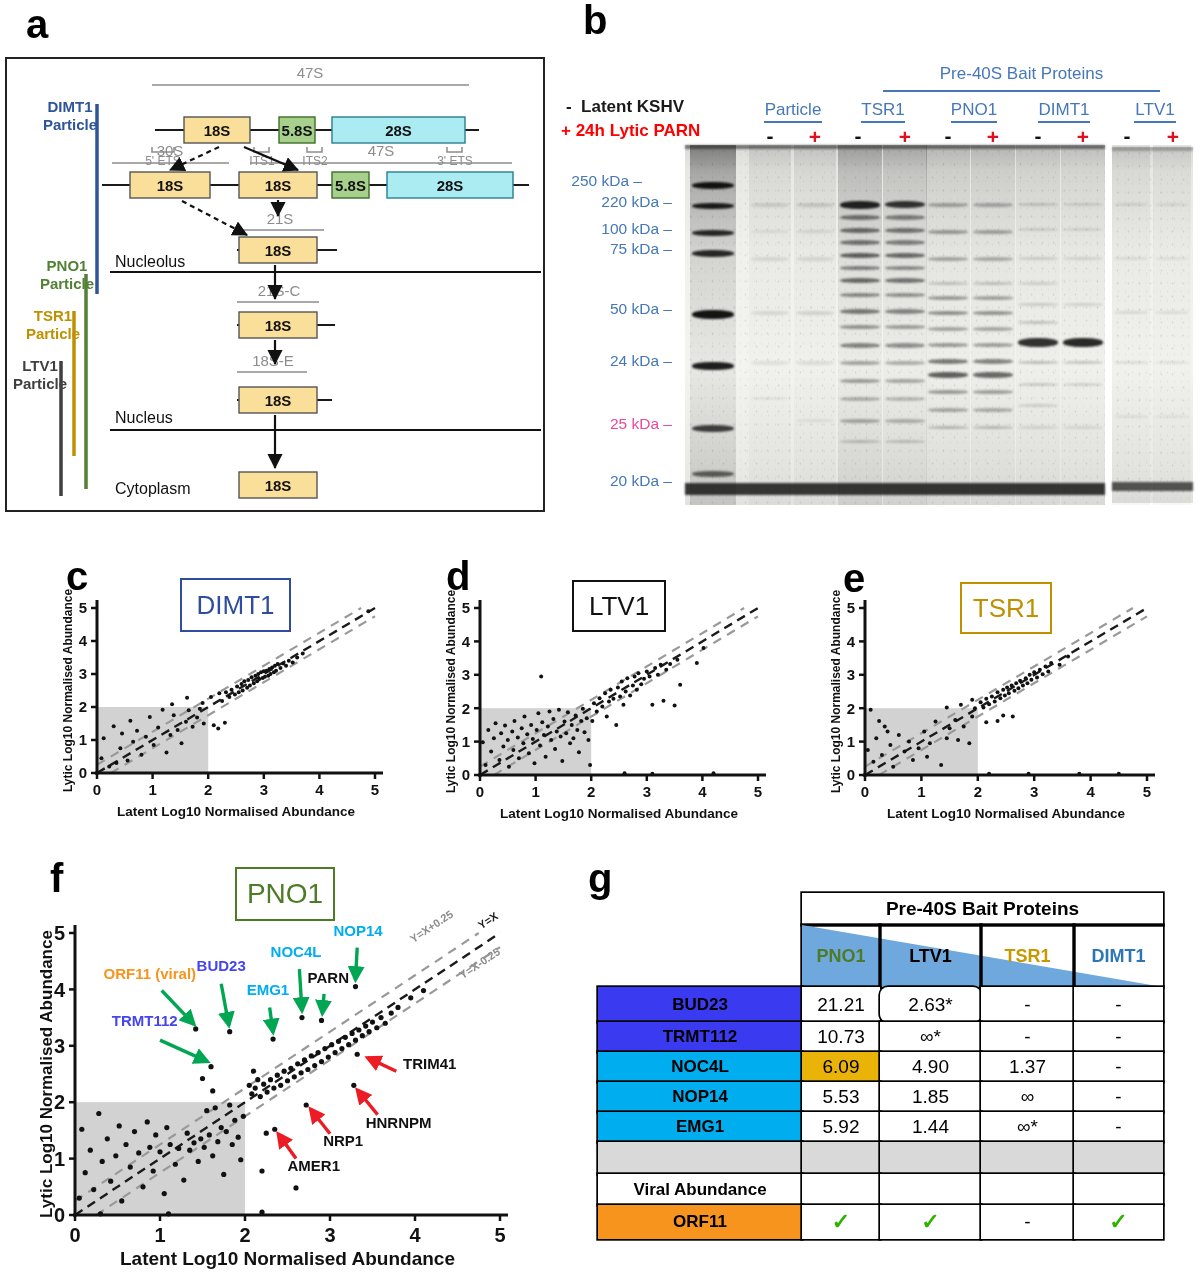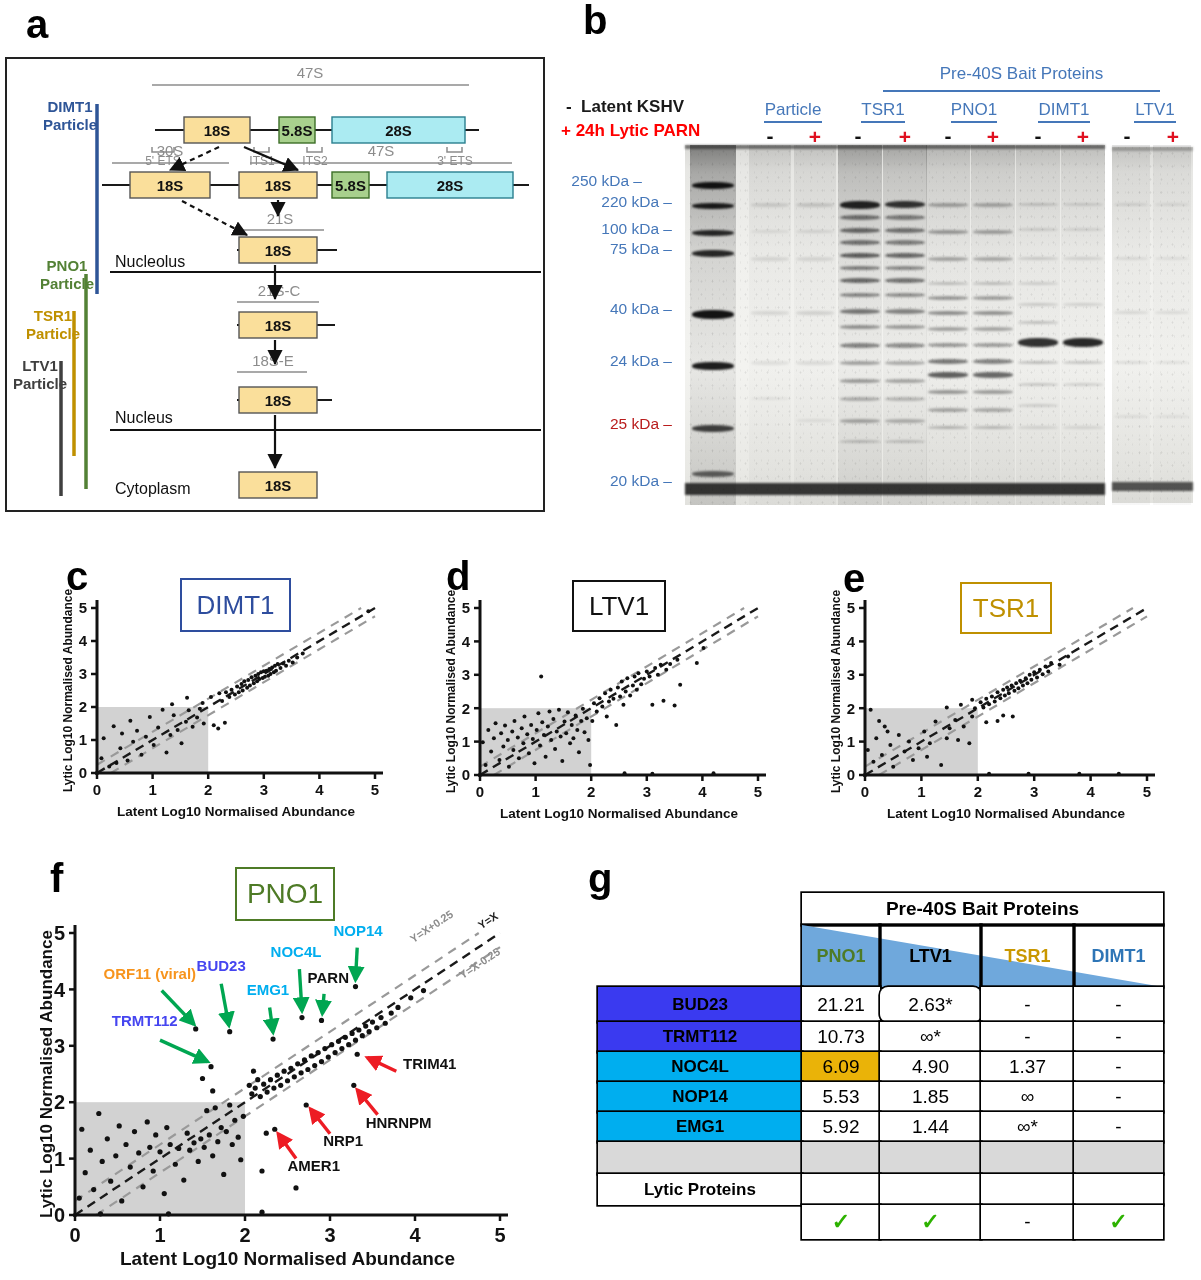--- a/index.html
+++ b/index.html
@@ -147,23 +147,23 @@
       <div class="pm" style="left: 1117px; top: 124px; color: rgb(17, 17, 17);">-</div>
       <div class="pm" style="left: 805px; top: 125px; color: rgb(224, 16, 32);">+</div>
       <div class="pm" style="left: 895px; top: 125px; color: rgb(224, 16, 32);">+</div>
       <div class="pm" style="left: 983px; top: 125px; color: rgb(224, 16, 32);">+</div>
       <div class="pm" style="left: 1073px; top: 125px; color: rgb(224, 16, 32);">+</div>
       <div class="pm" style="left: 1163px; top: 125px; color: rgb(224, 16, 32);">+</div>
       <div class="kda" style="left: 556px; top: 172px; color: rgb(69, 119, 185);">250 kDa –</div>
       <div class="kda" style="left: 586px; top: 193px; color: rgb(69, 119, 185);">220 kDa –</div>
       <div class="kda" style="left: 586px; top: 220px; color: rgb(69, 119, 185);">100 kDa –</div>
       <div class="kda" style="left: 586px; top: 240px; color: rgb(69, 119, 185);">75 kDa –</div>
-      <div class="kda" style="left: 586px; top: 300px; color: rgb(69, 119, 185);">40 kDa –</div>
+      <div class="kda" style="left: 586px; top: 300px; color: rgb(69, 119, 185);">50 kDa –</div>
       <div class="kda" style="left: 586px; top: 352px; color: rgb(69, 119, 185);">24 kDa –</div>
-      <div class="kda" style="left: 586px; top: 415px; color: #b91c1c;">25 kDa –</div>
+      <div class="kda" style="left: 586px; top: 415px; color: #ec4899;">25 kDa –</div>
       <div class="kda" style="left: 586px; top: 472px; color: rgb(69, 119, 185);">20 kDa –</div>
       <div class="gel" style="left: 685px; top: 145px; width: 420px; height: 360px;">
         <div class="gel-well" style="opacity: 1;"></div>
         <div class="gel-dye" style="top: 94%; height: 12px; opacity: 0.9;"></div>
       </div>
       <div class="gel" style="left: 1112px; top: 147px; width: 81px; height: 356px;">
         <div class="gel-well" style="opacity: 0.5;"></div>
         <div class="gel-dye" style="top: 94%; height: 9px; opacity: 0.75;"></div>
       </div>
       <div class="gel-lane" style="left: 690px; top: 145px; width: 46px; height: 360px; background: linear-gradient(rgba(25, 25, 25, 0.48) 0%, rgba(25, 25, 25, 0.3) 8%, rgba(25, 25, 25, 0.133) 30%, rgba(25, 25, 25, 0.055) 62%, rgba(25, 25, 25, 0.15) 97%);">
@@ -327,25 +327,26 @@
       <div class="g-cell" style="left: 0px; top: 219px; width: 204px; height: 30px; background: rgb(0, 174, 239); font-weight: bold; font-size: 17px;">EMG1</div>
       <div class="g-cell" style="left: 204px; top: 219px; width: 78px; height: 30px; background: rgb(255, 255, 255);">5.92</div>
       <div class="g-cell" style="left: 282px; top: 219px; width: 101px; height: 30px; background: rgb(255, 255, 255);">1.44</div>
       <div class="g-cell" style="left: 383px; top: 219px; width: 93px; height: 30px; background: rgb(255, 255, 255);">∞*</div>
       <div class="g-cell" style="left: 476px; top: 219px; width: 89px; height: 30px; background: rgb(255, 255, 255);">-</div>
       <div class="g-cell" style="left: 0px; top: 249px; width: 204px; height: 32px; background: rgb(217, 217, 217); font-weight: bold; font-size: 17px;"></div>
       <div class="g-cell" style="left: 204px; top: 249px; width: 78px; height: 32px; background: rgb(217, 217, 217);"></div>
       <div class="g-cell" style="left: 282px; top: 249px; width: 101px; height: 32px; background: rgb(217, 217, 217);"></div>
       <div class="g-cell" style="left: 383px; top: 249px; width: 93px; height: 32px; background: rgb(217, 217, 217);"></div>
       <div class="g-cell" style="left: 476px; top: 249px; width: 89px; height: 32px; background: rgb(217, 217, 217);"></div>
-      <div class="g-cell" style="left: 0px; top: 281px; width: 204px; height: 31px; background: rgb(255, 255, 255); font-weight: bold; font-size: 17px;">Lytic Proteins</div>
+      <div class="g-cell" style="left: 0px; top: 281px; width: 204px; height: 31px; background: rgb(255, 255, 255); font-weight: bold; font-size: 17px;">Viral Abundance</div>
       <div class="g-cell" style="left: 204px; top: 281px; width: 78px; height: 31px; background: rgb(255, 255, 255);"></div>
       <div class="g-cell" style="left: 282px; top: 281px; width: 101px; height: 31px; background: rgb(255, 255, 255);"></div>
       <div class="g-cell" style="left: 383px; top: 281px; width: 93px; height: 31px; background: rgb(255, 255, 255);"></div>
       <div class="g-cell" style="left: 476px; top: 281px; width: 89px; height: 31px; background: rgb(255, 255, 255);"></div>
+      <div class="g-cell" style="left: 0px; top: 312px; width: 204px; height: 34px; background: rgb(247, 148, 29); font-weight: bold; font-size: 17px;">ORF11</div>
       <div class="g-cell" style="left: 204px; top: 312px; width: 78px; height: 34px; background: rgb(255, 255, 255); color: rgb(45, 178, 0); font-size: 22px; font-weight: bold;">✓</div>
       <div class="g-cell" style="left: 282px; top: 312px; width: 101px; height: 34px; background: rgb(255, 255, 255); color: rgb(45, 178, 0); font-size: 22px; font-weight: bold;">✓</div>
       <div class="g-cell" style="left: 383px; top: 312px; width: 93px; height: 34px; background: rgb(255, 255, 255);">-</div>
       <div class="g-cell" style="left: 476px; top: 312px; width: 89px; height: 34px; background: rgb(255, 255, 255); color: rgb(45, 178, 0); font-size: 22px; font-weight: bold;">✓</div>
     </div>
 <svg width="370" height="268" viewBox="0 0 370 268" style="position: absolute; left: 40px; top: 560px; overflow: visible;">
       <defs>
         <marker id="car0" markerWidth="5" markerHeight="5" refX="4" refY="2.5" orient="auto">
           <path d="M0,0 L5,2.5 L0,5 Z" fill="#00A651"></path>
         </marker>

